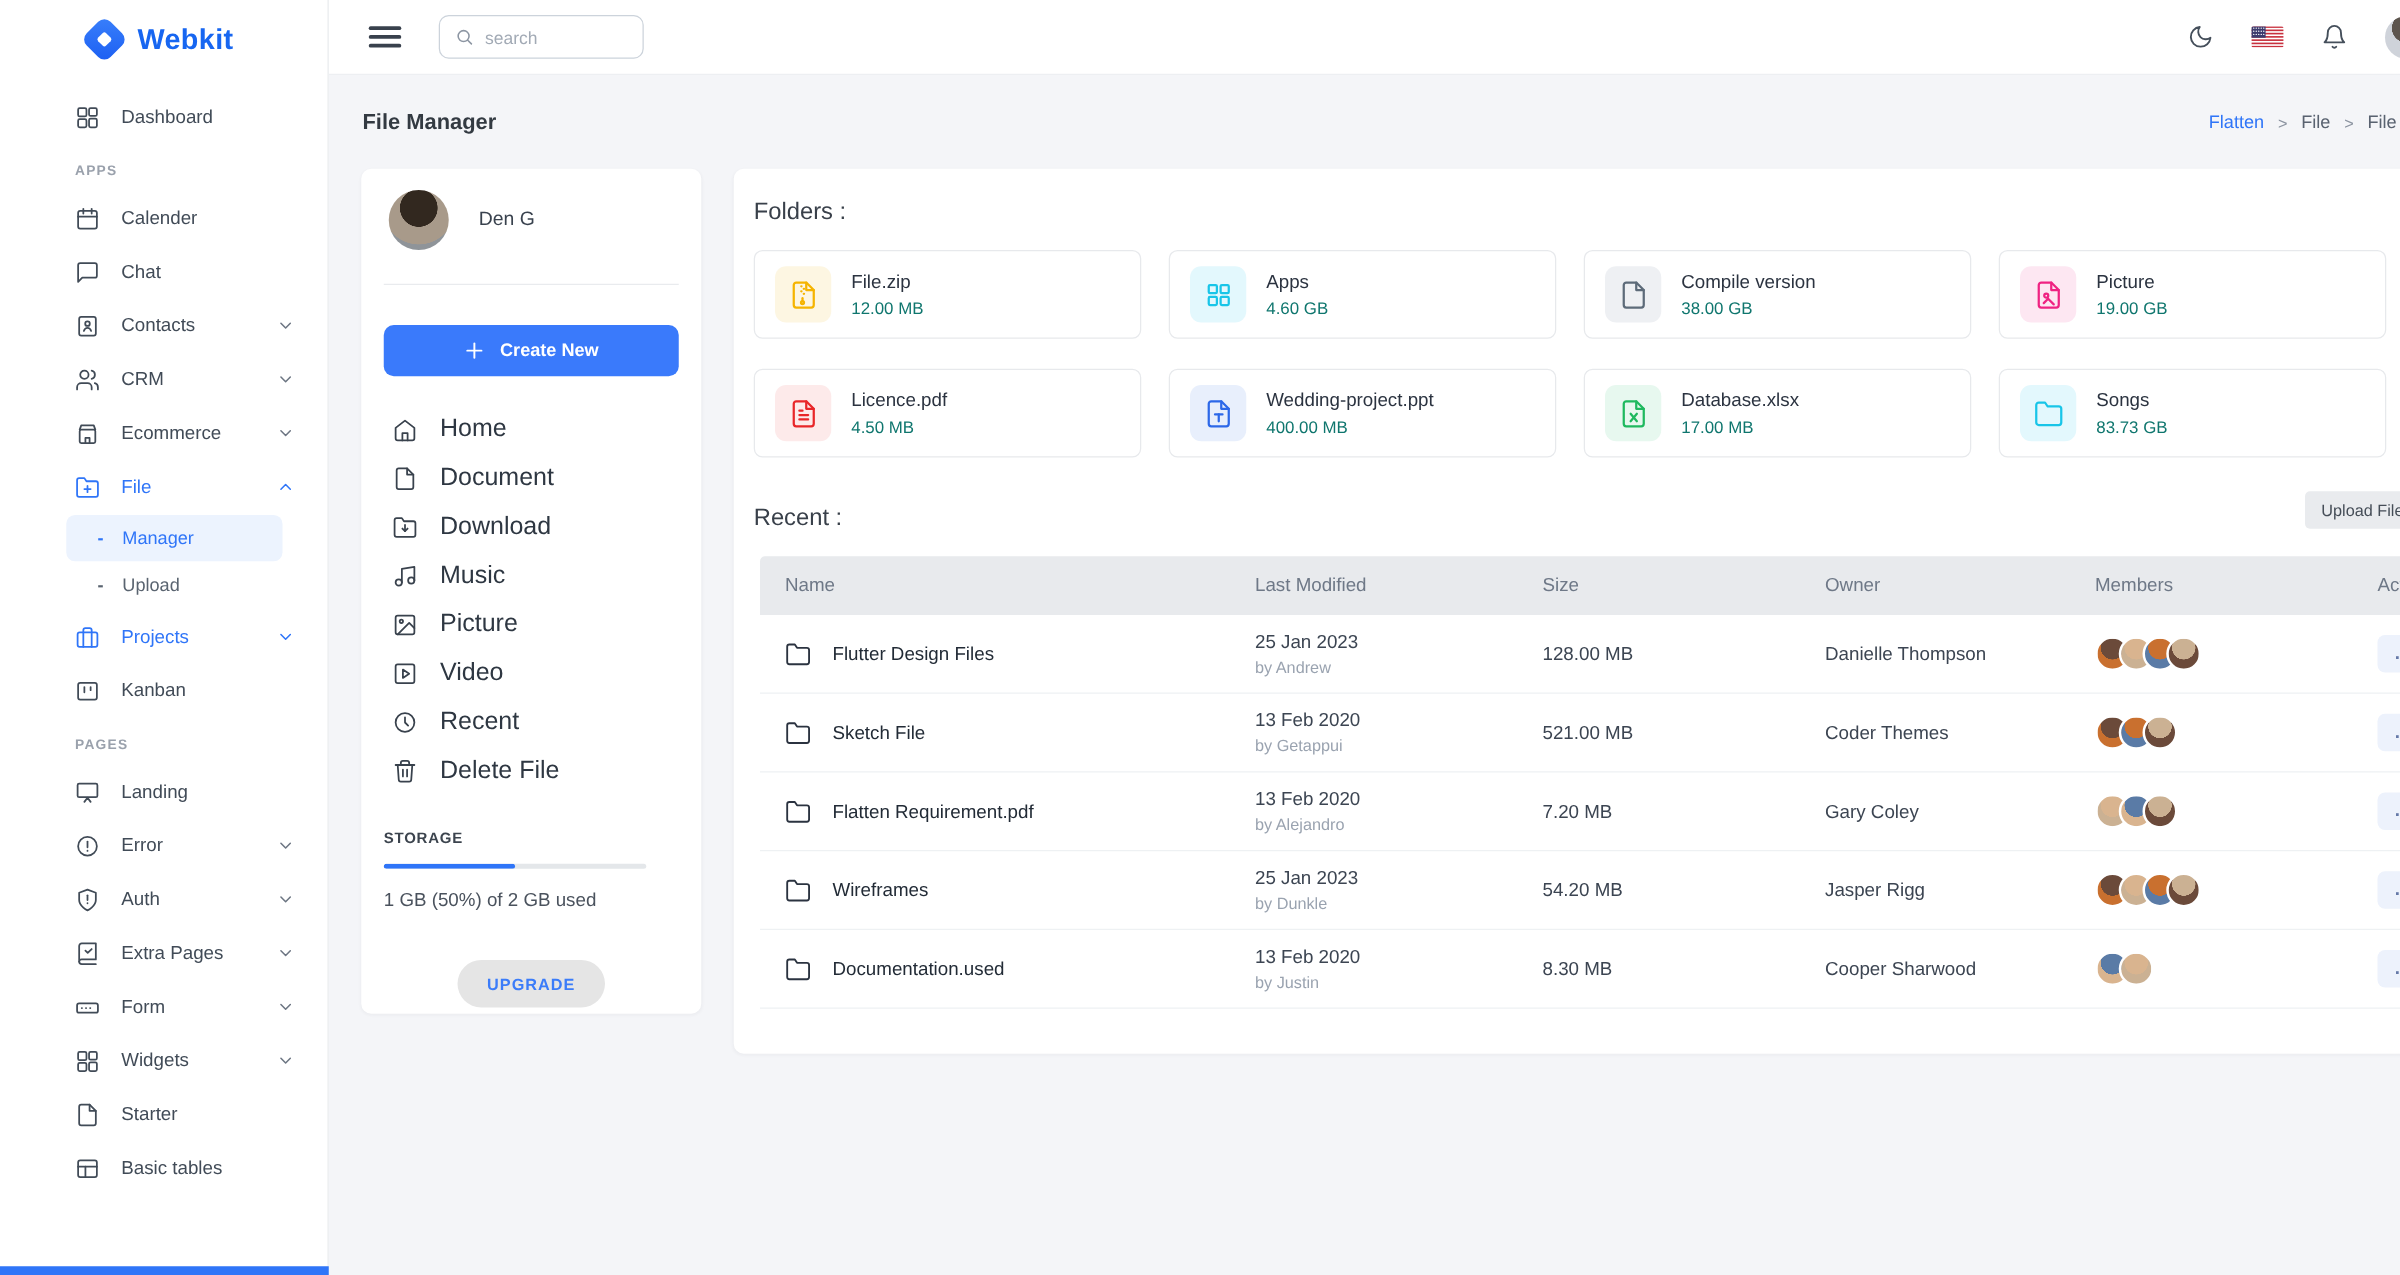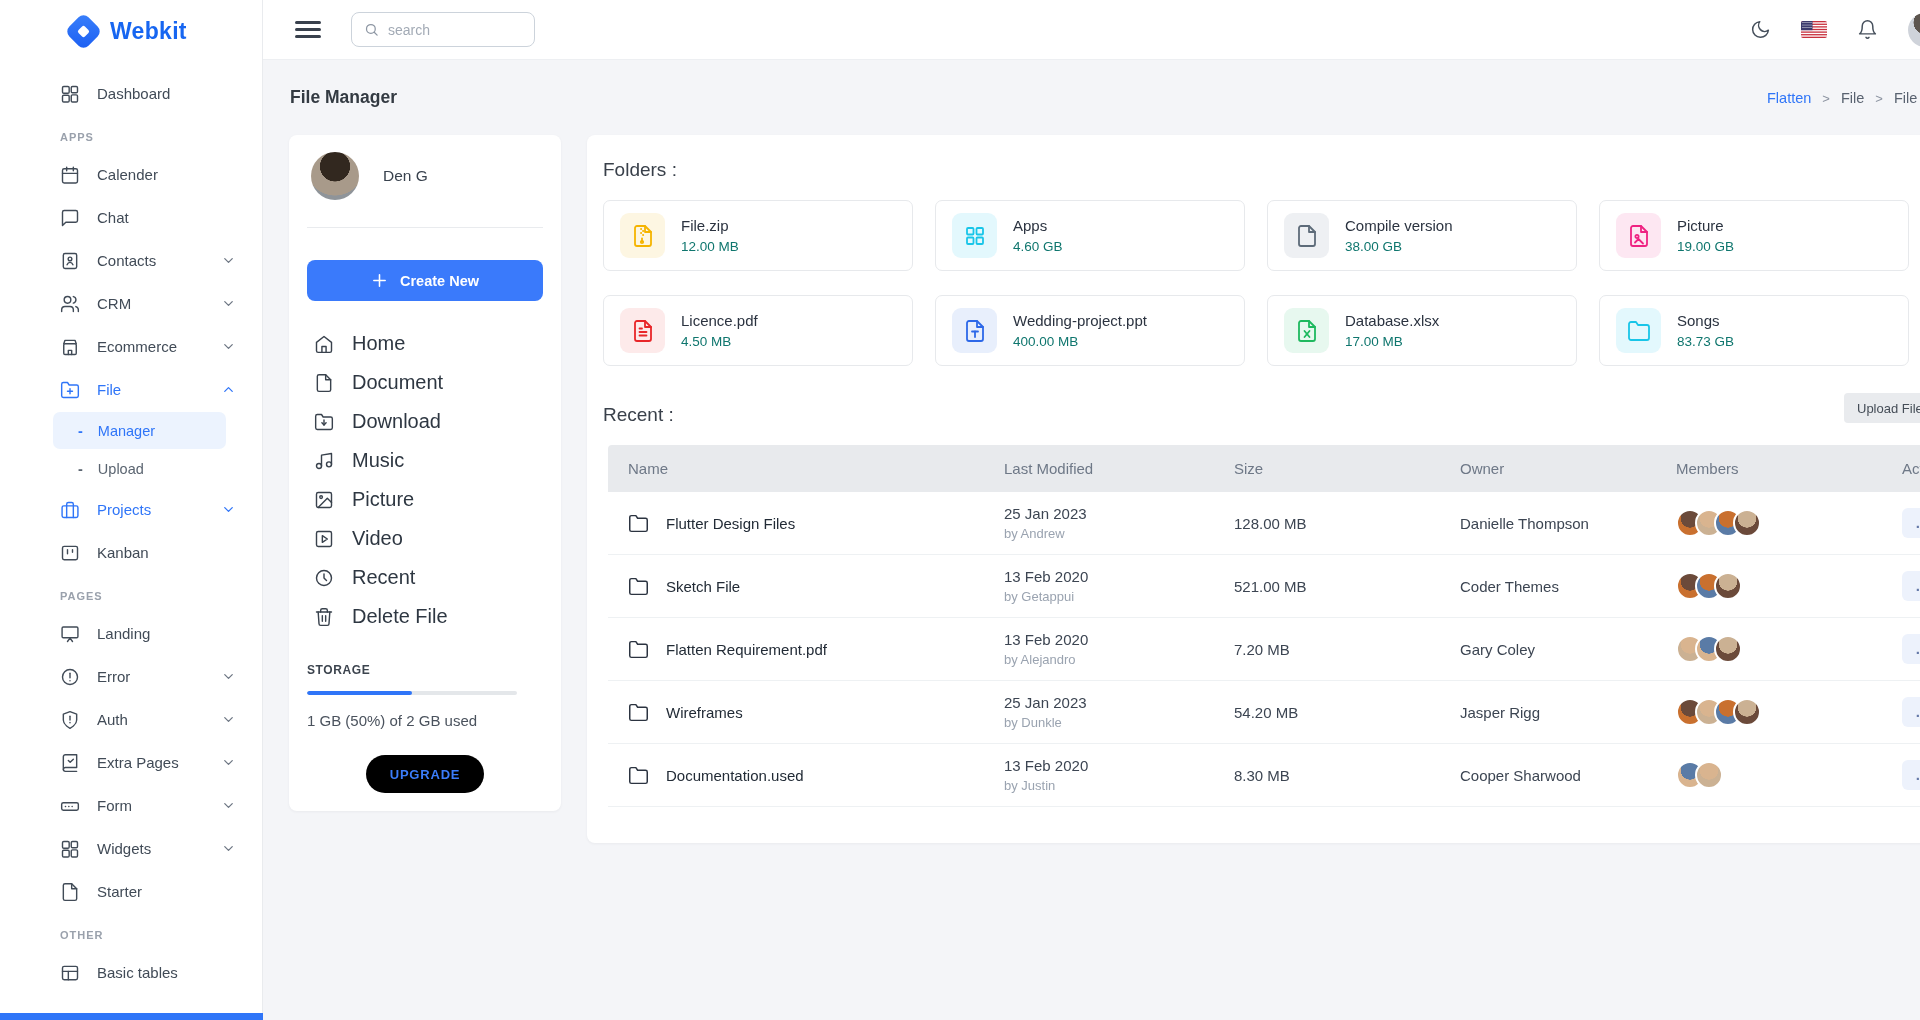--- a/index.html
+++ b/index.html
@@ -51,21 +51,21 @@
 
   
   .topbar {
     position:absolute; left:263px; top:0; width:1657px; height:60px;
     background:#fff; border-bottom:1px solid #edeff2;
     display:flex; align-items:center; padding-left:32px; overflow:hidden;
   }
   .hamburger { width:26px; display:flex; flex-direction:column; gap:4.5px; cursor:pointer; }
   .hamburger span { height:2.6px; background:#39414d; border-radius:2px; }
   .search-box {
-    margin-left:30px; width:184px; height:35px; border:1px solid #ccd3db;
+    margin-left:30px; width:164px; height:35px; border:1px solid #ccd3db;
     border-radius:8px; display:flex; align-items:center; gap:9px; padding:0 12px;
     background:#fff;
   }
   .search-box .s-ic { width:15px; height:15px; color:#8d96a3; flex:0 0 auto; }
   .search-box input {
     border:none; outline:none; width:100%; font-size:14px;
     font-family:"Liberation Sans", sans-serif; color:#3e4954; background:transparent;
   }
   .search-box input::placeholder { color:#a2aab5; }
   .topbar-right { margin-left:auto; display:flex; align-items:center; gap:30px; padding-right:0; }
@@ -109,22 +109,22 @@
   }
   .create-btn .p-ic { width:17px; height:17px; }
   .pmenu { margin-top:23px; }
   .pmenu-item { height:39px; display:flex; align-items:center; gap:18px; padding-left:7px; font-size:20px; color:#2e3742; cursor:pointer; }
   .pmenu-item .m-ic { width:20px; height:20px; color:#39424d; flex:0 0 auto; }
   .storage-label { margin-top:27px; font-size:12px; font-weight:700; letter-spacing:.6px; color:#3c444e; }
   .storage-bar { margin-top:14px; width:210px; height:4px; border-radius:3px; background:#e4e7ea; overflow:hidden; }
   .storage-fill { height:100%; background:#2f75f8; border-radius:3px; }
   .storage-text { margin-top:17px; font-size:15px; color:#4a525d; }
   .upgrade-btn {
-    margin:26px auto 0 auto; display:block; width:118px; height:38px; border:none;
-    border-radius:19px; background:#000000; color:#3b7cf9; font-size:13px; font-weight:700;
+    margin:39px auto 0 auto; display:block; width:118px; height:38px; border:none;
+    border-radius:19px; background:#e5e5e5; color:#3b7cf9; font-size:13px; font-weight:700;
     letter-spacing:.8px; cursor:pointer; font-family:"Liberation Sans", sans-serif;
   }
 
   
   .main-panel {
     position:absolute; left:587px; top:135px; width:1400px; height:708px;
     background:#fff; border-radius:8px; box-shadow:0 1px 3px rgba(30,40,60,.05);
     padding:24px 0 0 16px;
   }
   .block-heading { font-size:19px; font-weight:500; color:#39404a; }
@@ -346,21 +346,20 @@
           <polyline points="6 9 12 15 18 9"></polyline>
         </svg>
       </div>
       <div class="nav-item">
         <svg class="nav-ic" viewBox="0 0 24 24" fill="none" stroke="currentColor" stroke-width="1.7" stroke-linecap="round" stroke-linejoin="round">
           <path d="M14 2H6a2 2 0 0 0-2 2v16a2 2 0 0 0 2 2h12a2 2 0 0 0 2-2V8z"></path>
           <path d="M14 2v6h6"></path>
         </svg>
         <span>Starter</span>
       </div>
-      <div class="section-label">OTHER</div>
       <div class="nav-item">
         <svg class="nav-ic" viewBox="0 0 24 24" fill="none" stroke="currentColor" stroke-width="1.7" stroke-linecap="round" stroke-linejoin="round">
           <rect x="3" y="4" width="18" height="16" rx="2"></rect>
           <line x1="3" y1="10" x2="21" y2="10"></line>
           <line x1="10" y1="10" x2="10" y2="20"></line>
         </svg>
         <span>Basic tables</span>
       </div>
     </nav>
   <div class="sidebar-bottom-accent"></div>

